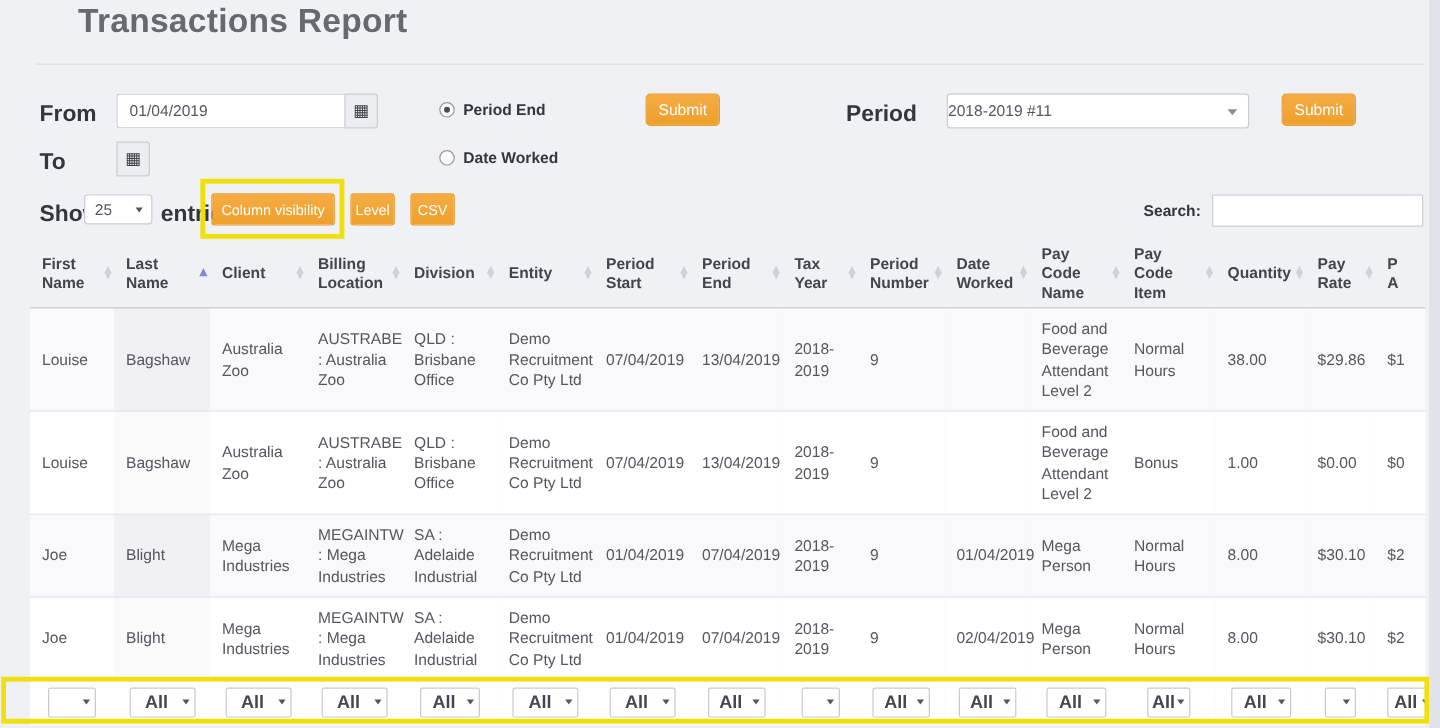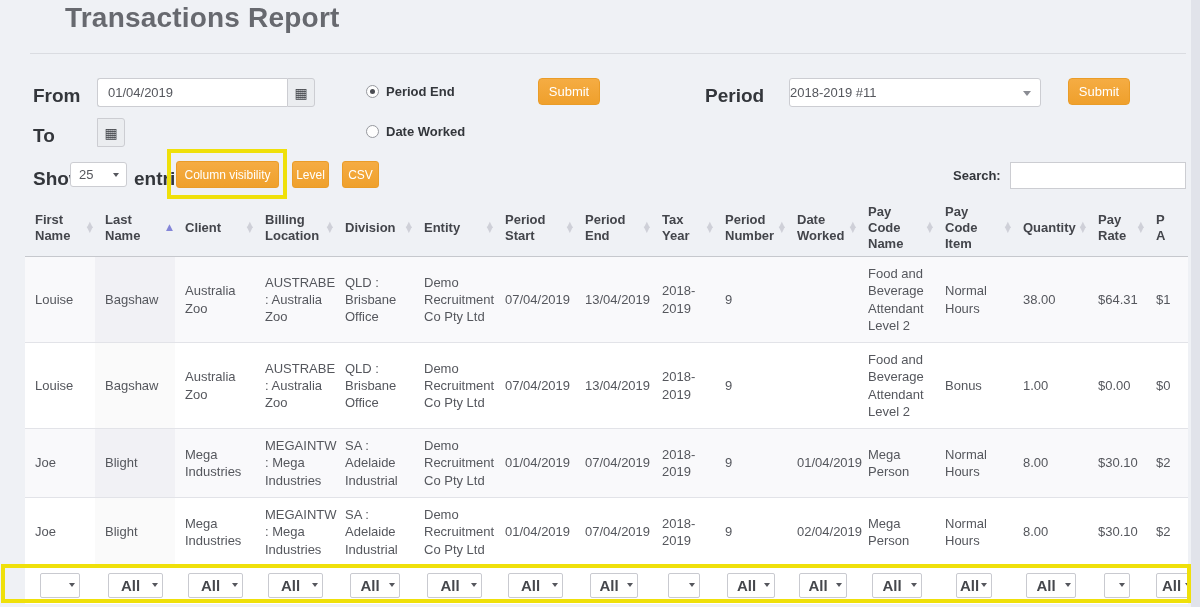--- a/index.html
+++ b/index.html
@@ -172,21 +172,21 @@
             <td>QLD : Brisbane Office</td>
             <td>Demo Recruitment Co Pty Ltd</td>
             <td class="nowrap">07/04/2019</td>
             <td class="nowrap">13/04/2019</td>
             <td>2018-2019</td>
             <td>9</td>
             <td class="nowrap"></td>
             <td>Food and Beverage Attendant Level 2</td>
             <td>Normal Hours</td>
             <td>38.00</td>
-            <td>$64.31</td>
+            <td>$29.86</td>
             <td>$1</td>
           </tr>
           <tr class="even">
             <td>Louise</td>
             <td class="sorting_1">Bagshaw</td>
             <td>Australia Zoo</td>
             <td>AUSTRABE : Australia Zoo</td>
             <td>QLD : Brisbane Office</td>
             <td>Demo Recruitment Co Pty Ltd</td>
             <td class="nowrap">07/04/2019</td>

